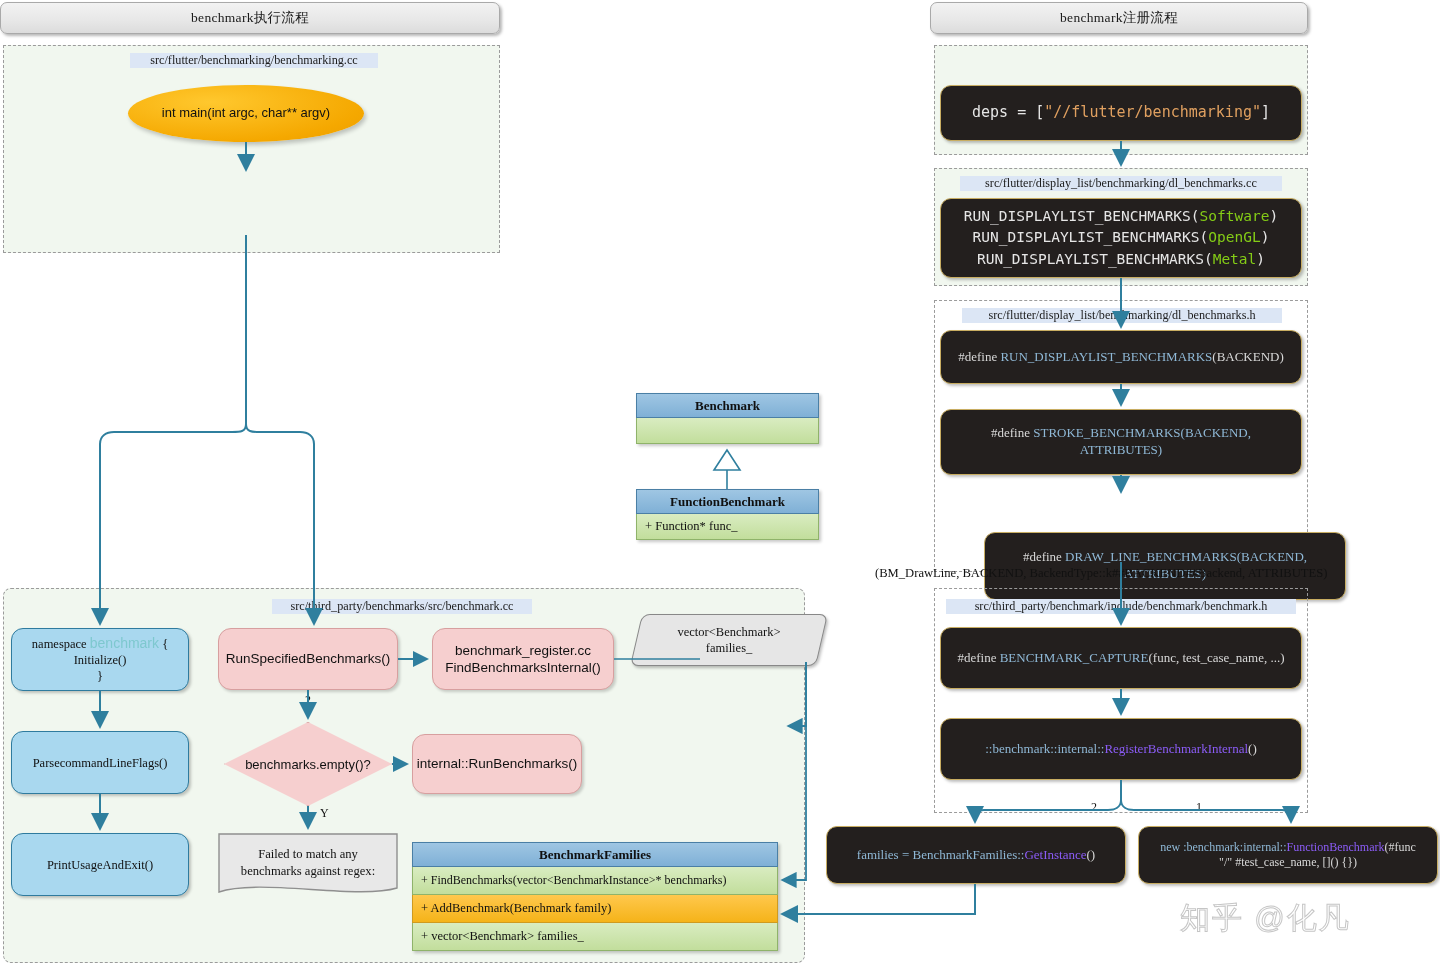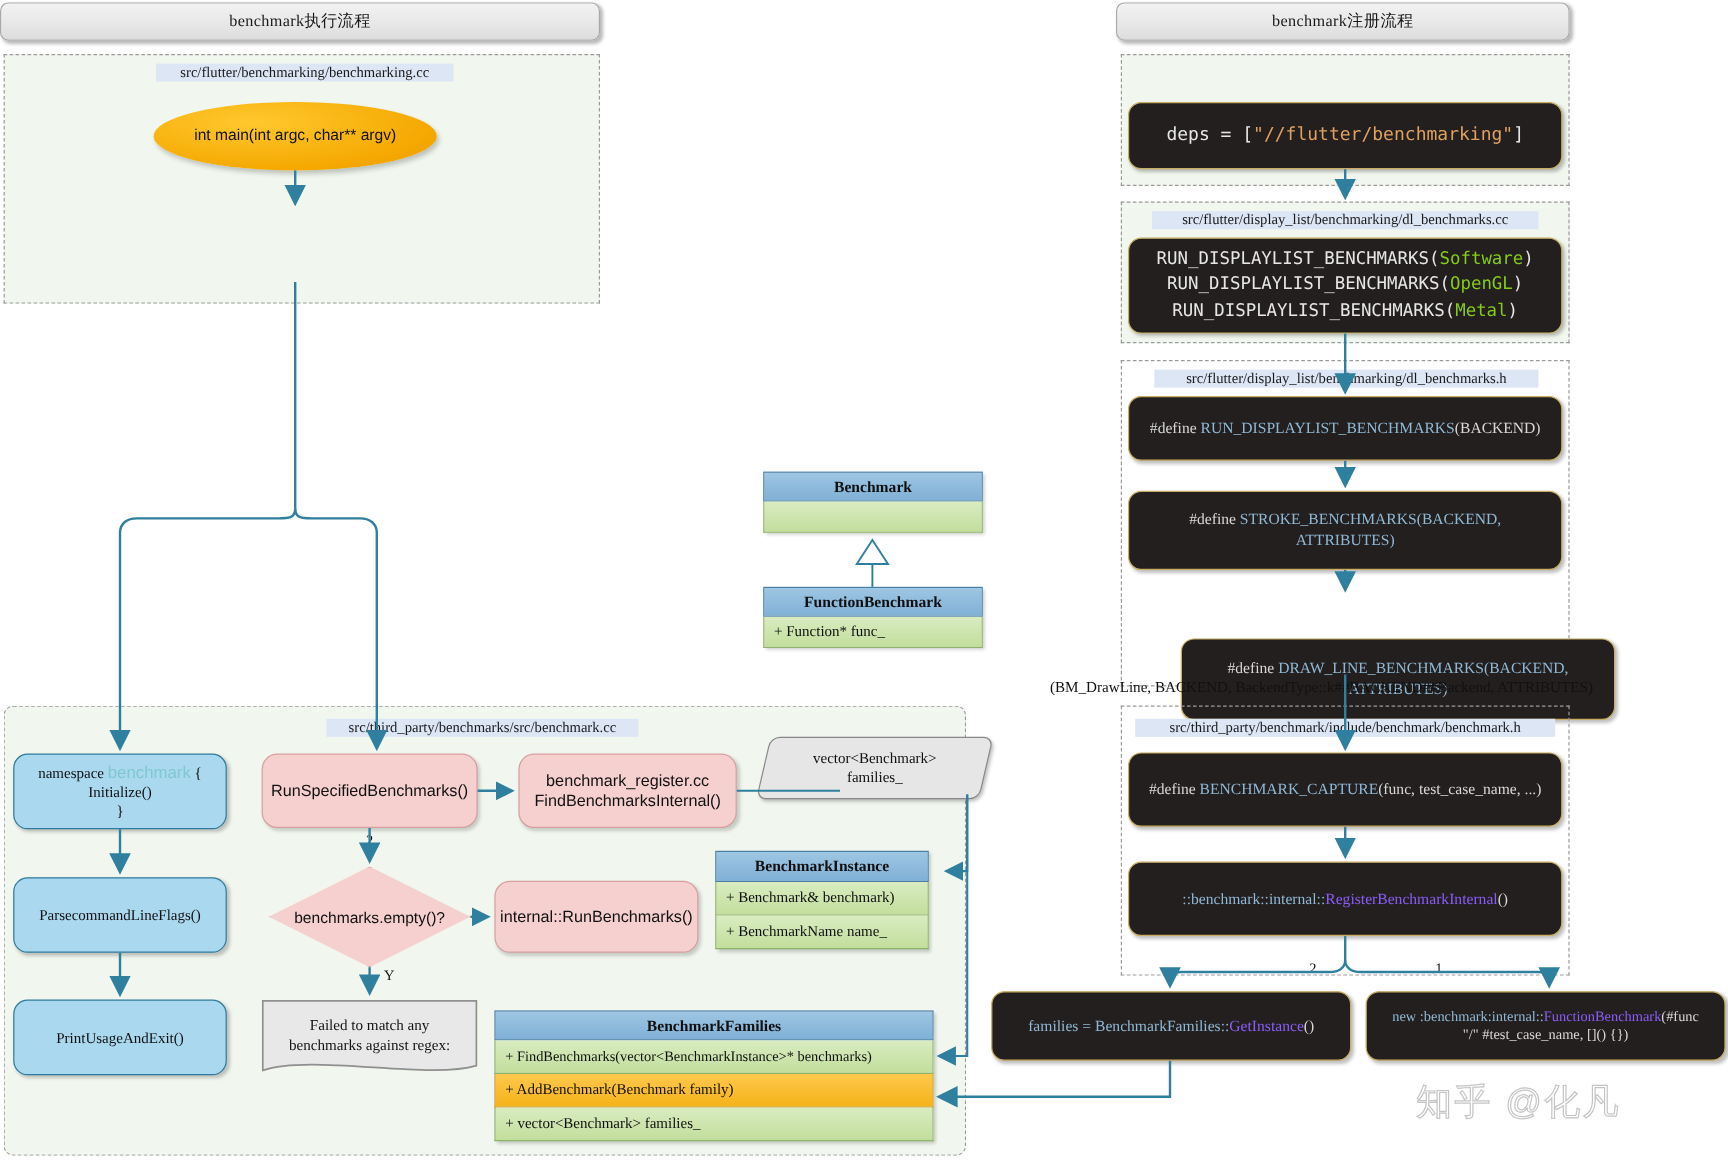--- a/index.html
+++ b/index.html
@@ -261,25 +261,20 @@
   <div class="uml" style="left:636px; top:393px; width:183px;">
     <div class="uml-title" style="height:25px;">Benchmark</div>
     <div class="uml-row empty" style="height:26px;"></div>
   </div>
 
   <div class="uml" style="left:636px; top:489px; width:183px;">
     <div class="uml-title" style="height:25px;">FunctionBenchmark</div>
     <div class="uml-row" style="height:26px;">+ Function* func_</div>
   </div>
 
-  <div class="uml" style="left:596px; top:709px; width:178px;">
-    <div class="uml-title" style="height:26px;">BenchmarkInstance</div>
-    <div class="uml-row" style="height:28px;">+ Benchmark&amp; benchmark)</div>
-    <div class="uml-row" style="height:28px;">+ BenchmarkName name_</div>
-  </div>
 
   <div class="uml" style="left:412px; top:842px; width:366px;">
     <div class="uml-title" style="height:25px;">BenchmarkFamilies</div>
     <div class="uml-row" style="height:28px; font-size:12px;">+ FindBenchmarks(vector&lt;BenchmarkInstance&gt;* benchmarks)</div>
     <div class="uml-row highlight" style="height:28px;">+ AddBenchmark(Benchmark family)</div>
     <div class="uml-row" style="height:28px;">+ vector&lt;Benchmark&gt; families_</div>
   </div>
 
   <div class="group-header" style="left:930px; top:2px; width:378px; height:32px;">
     <span>benchmark注册流程</span>

